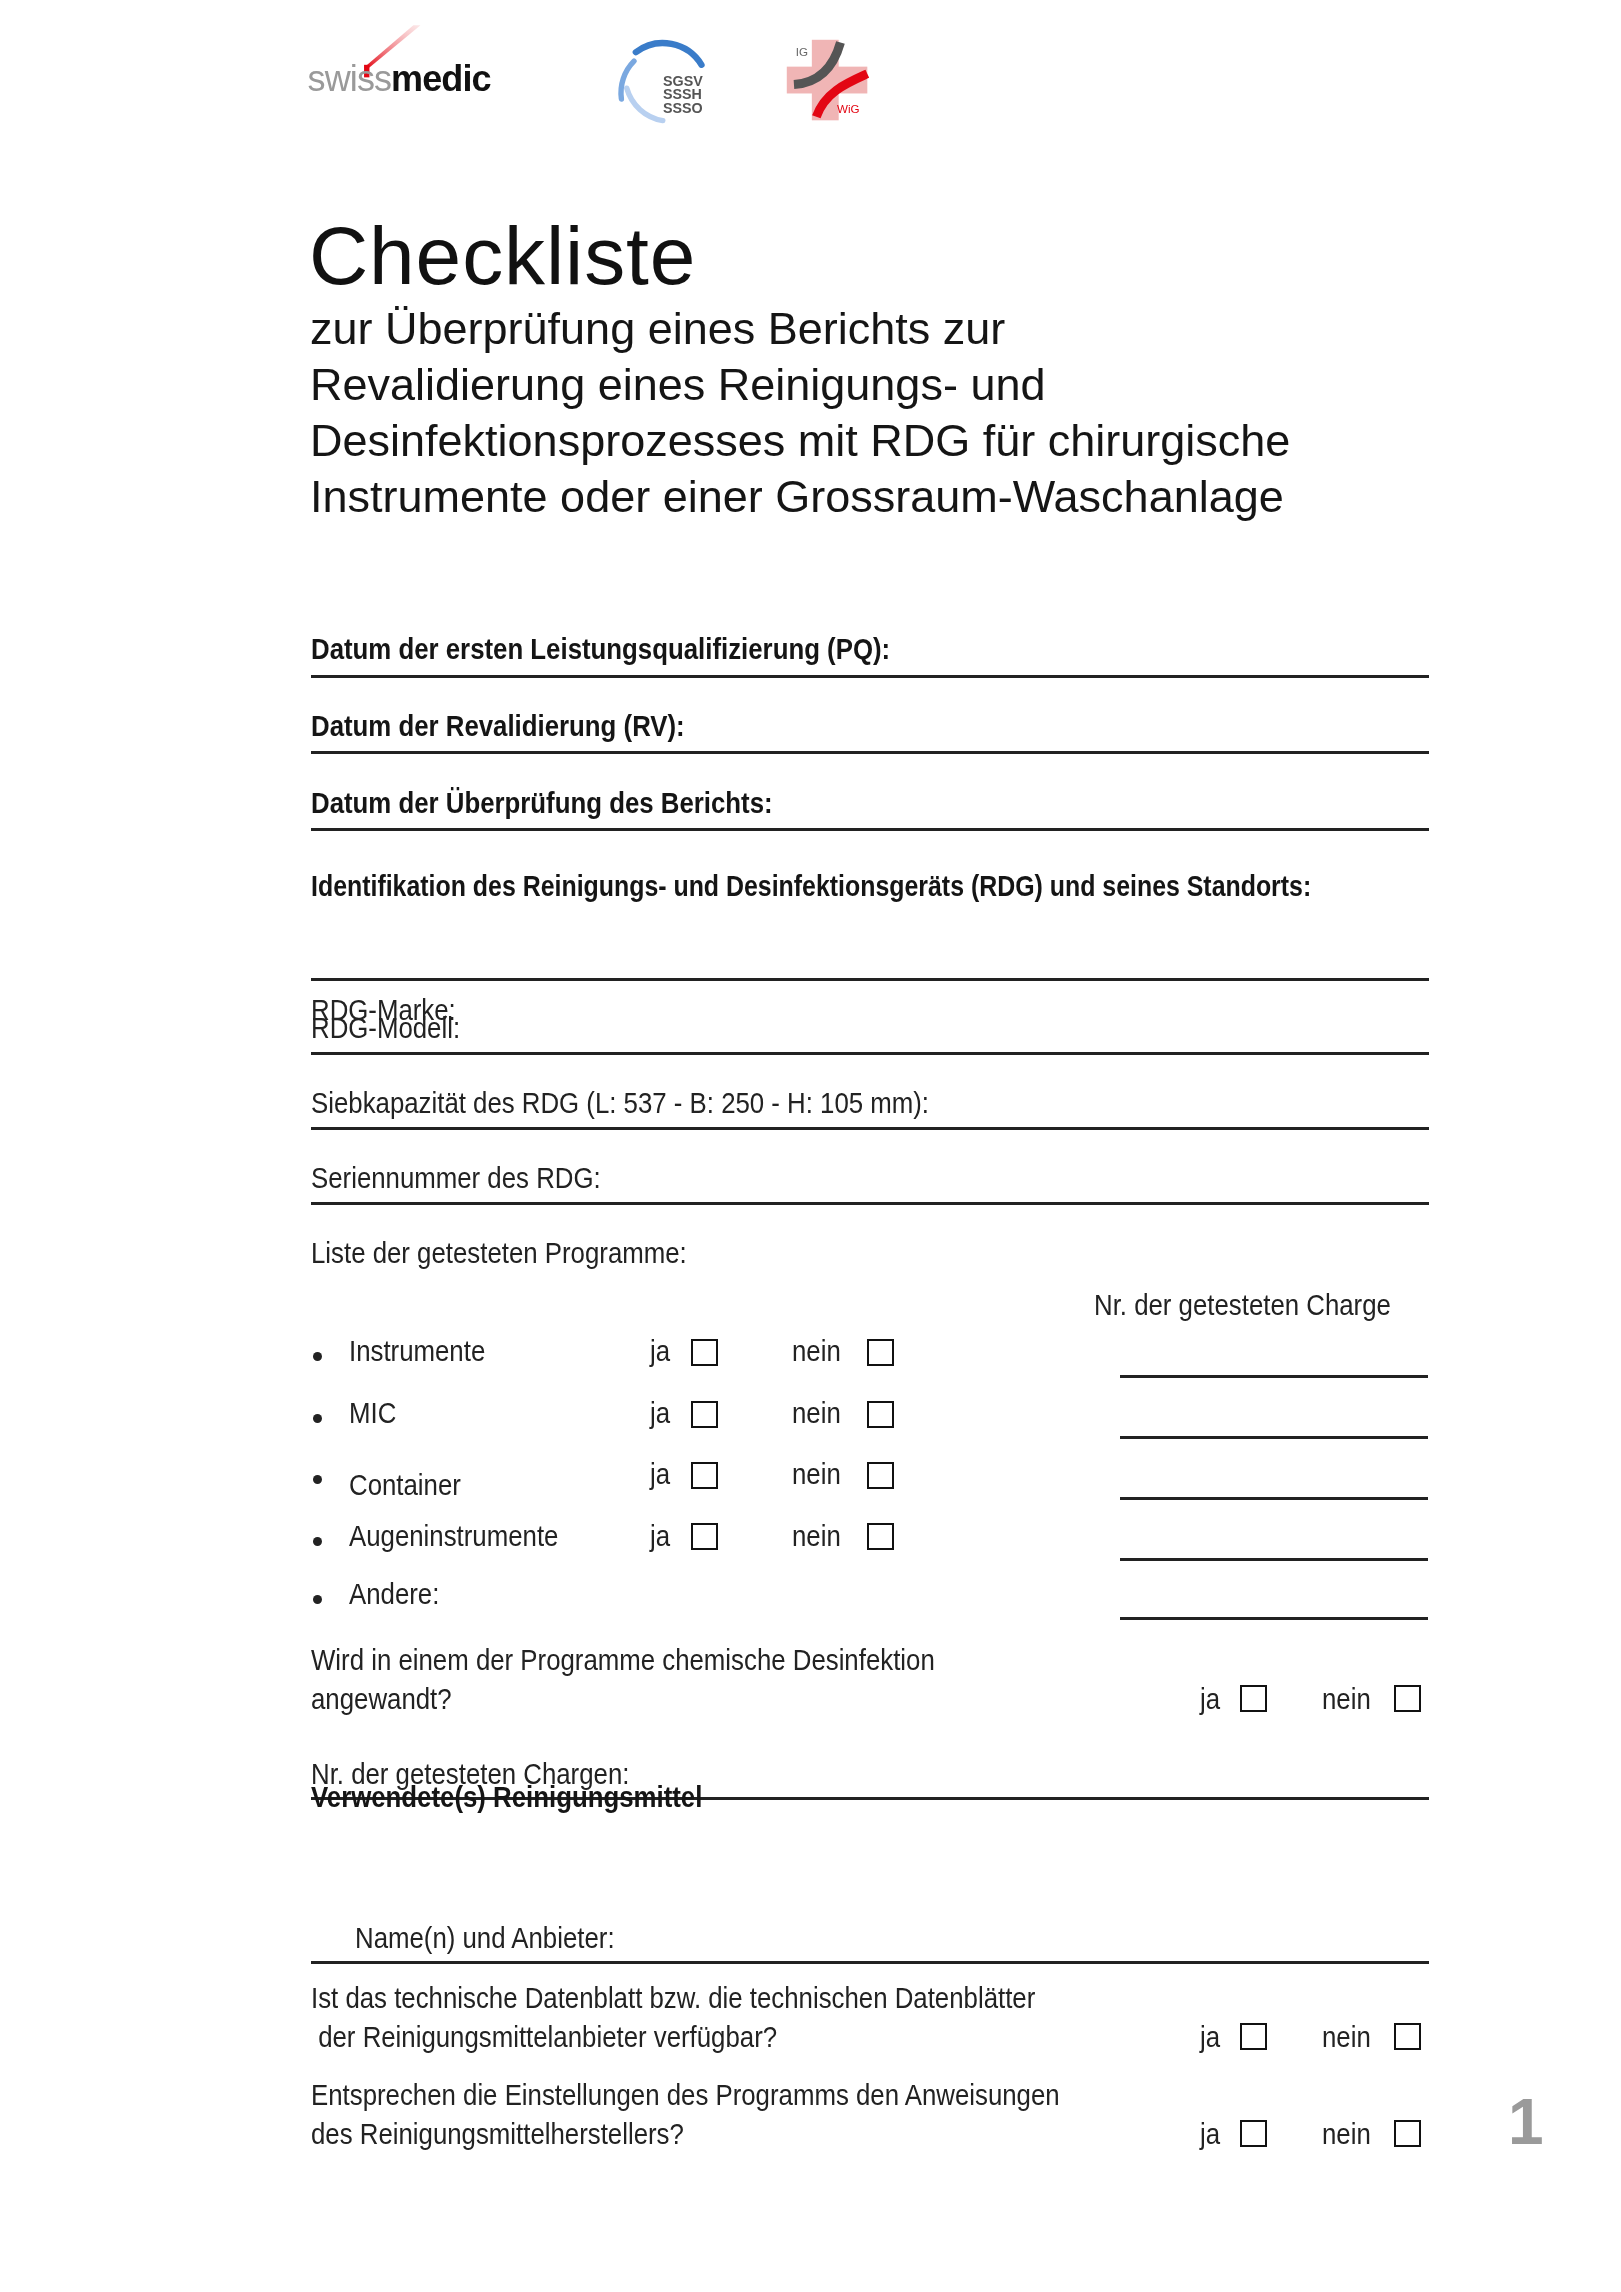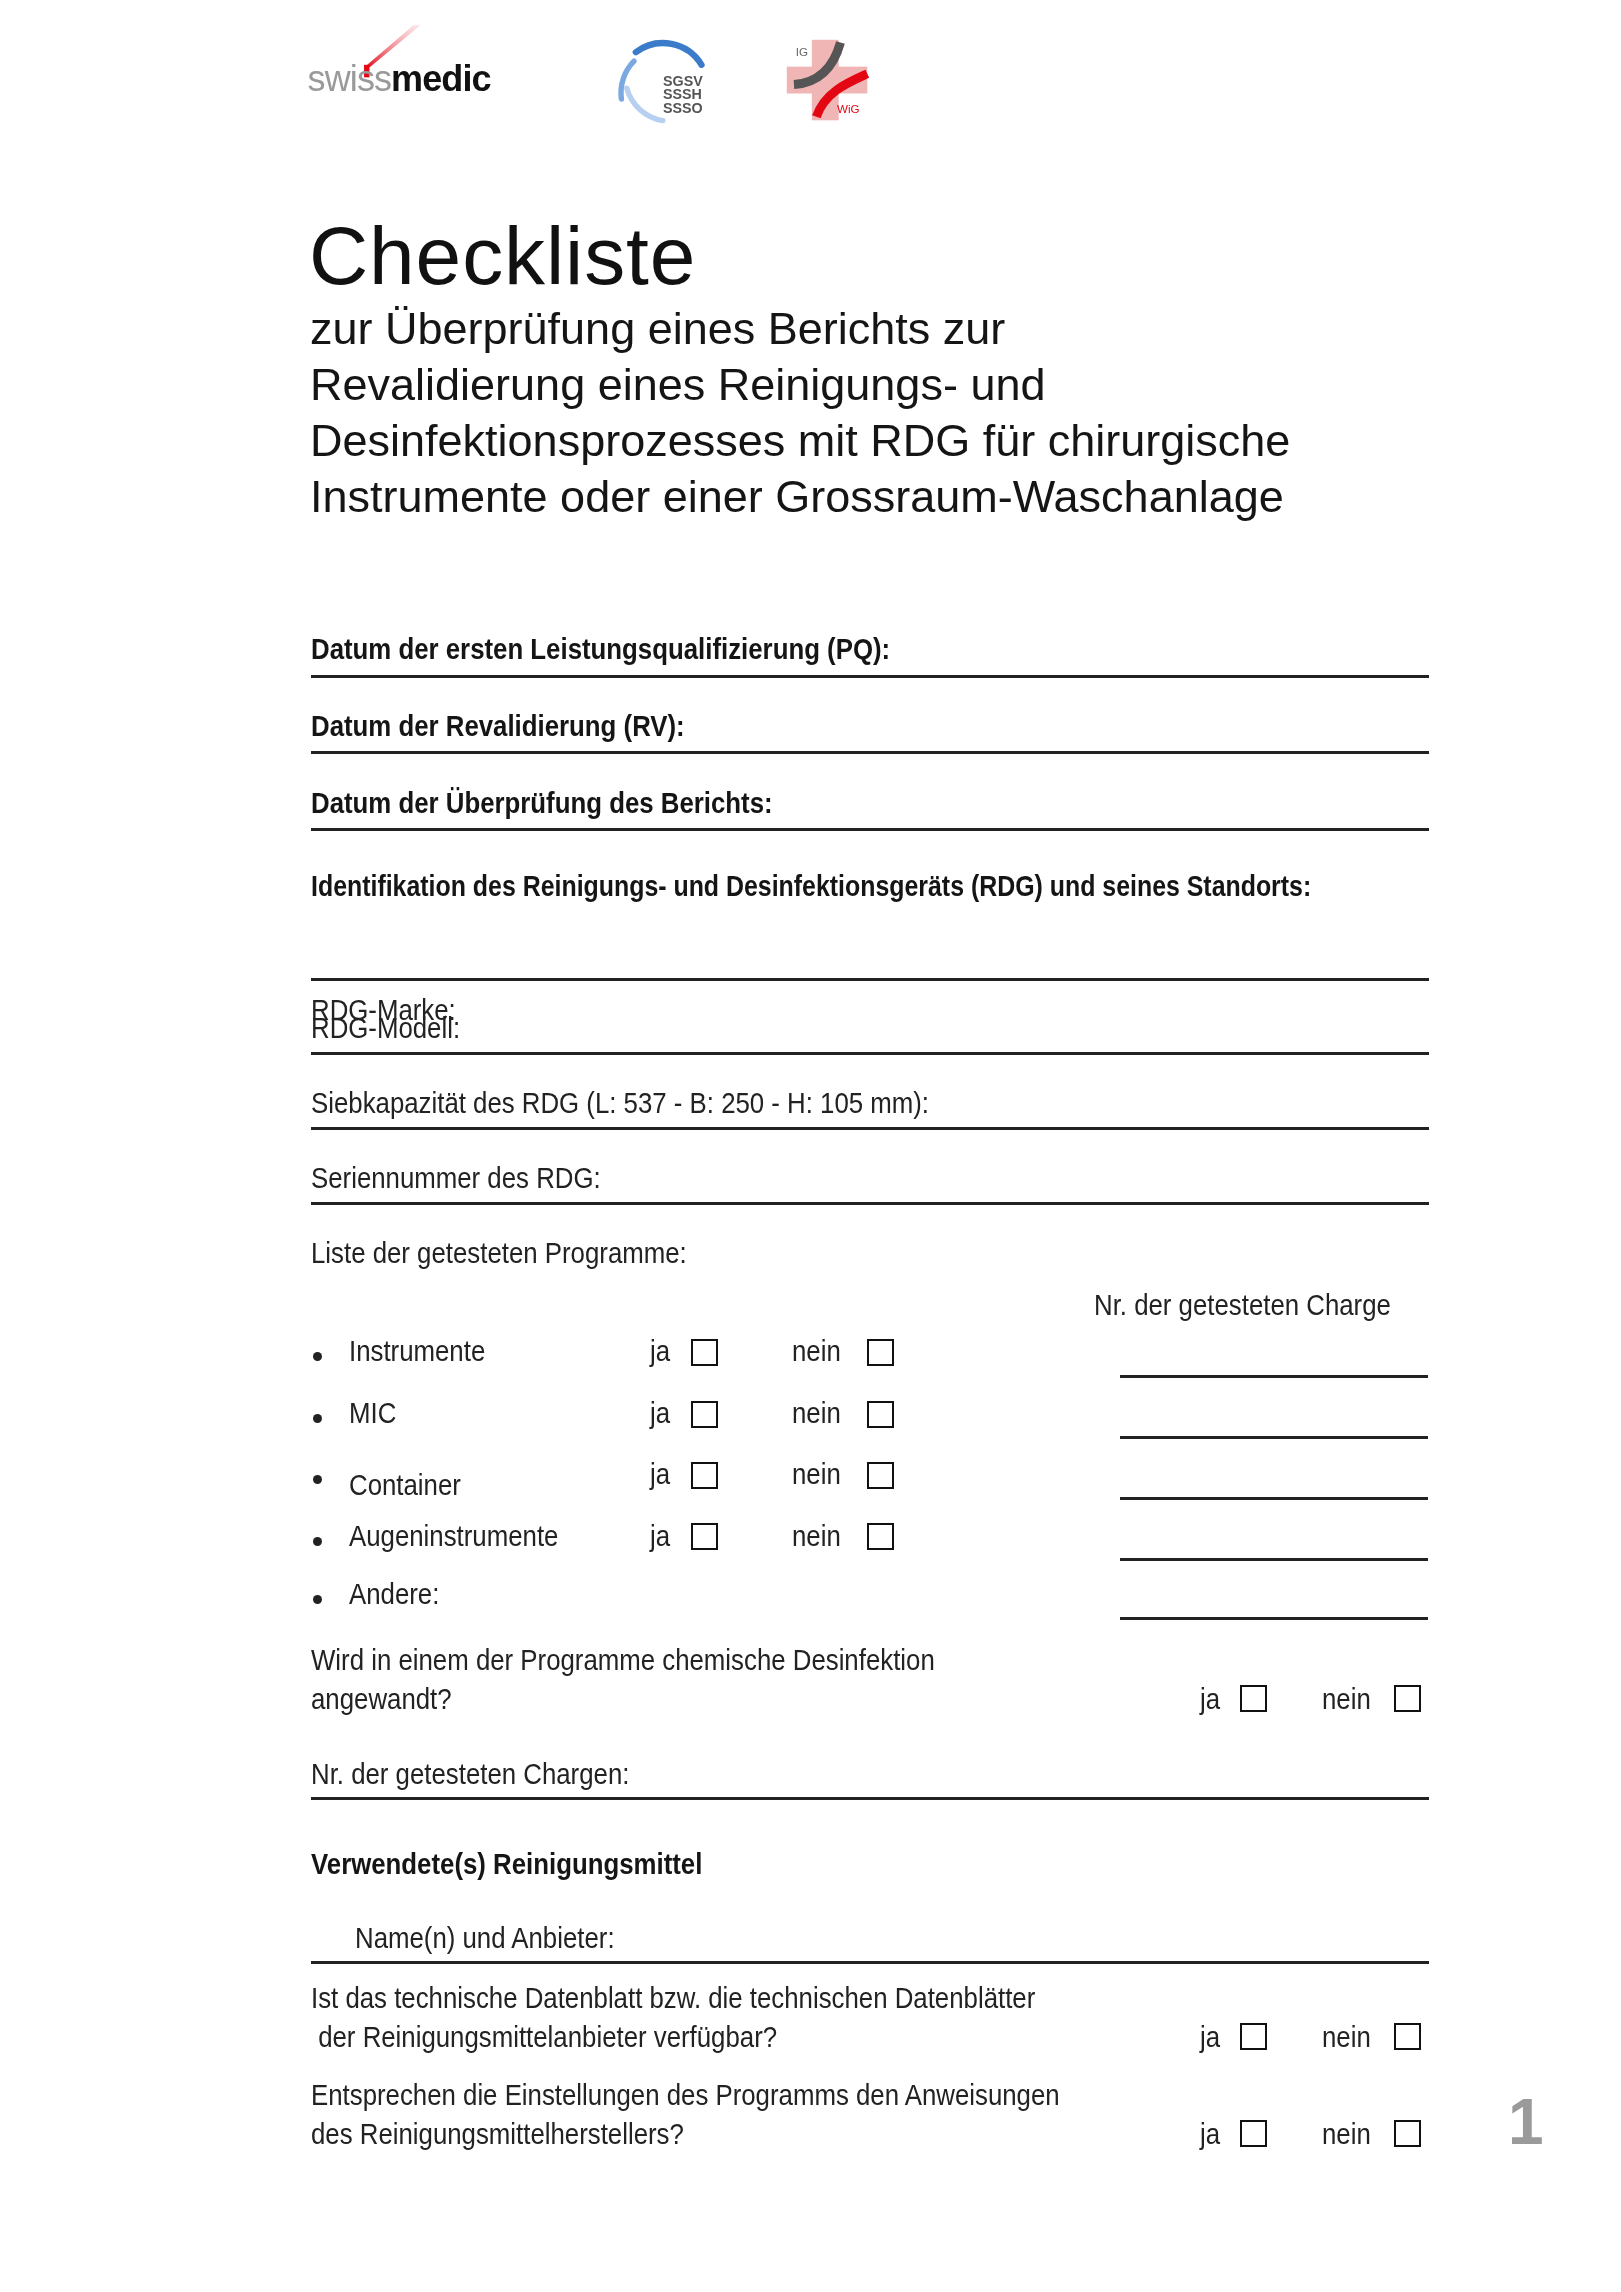--- a/index.html
+++ b/index.html
@@ -135,21 +135,21 @@
 <div class="abs" style="left:311px; top:1643px;"><span class="cond lbl">Wird in einem der Programme chemische Desinfektion</span></div>
 <div class="abs" style="left:311px; top:1682px;"><span class="cond lbl">angewandt?</span></div>
 <div class="abs" style="left:1200px; top:1682px;"><span class="cond lbl">ja</span></div>
 <div class="abs box" style="left:1240px; top:1685px;"></div>
 <div class="abs" style="left:1322px; top:1682px;"><span class="cond lbl">nein</span></div>
 <div class="abs box" style="left:1394px; top:1685px;"></div>
 
 <div class="abs" style="left:311px; top:1757px;"><span class="cond lbl">Nr. der getesteten Chargen:</span></div>
 <div class="rule" style="top:1797px;"></div>
 
-<div class="abs" style="left:311px; top:1847px;"><span class="cond lbl-bold">Verwendete(s) Reinigungsmittel</span></div>
+<div class="abs" style="left:311px; top:1780px;"><span class="cond lbl-bold">Verwendete(s) Reinigungsmittel</span></div>
 <div class="abs" style="left:311px; top:1921px;margin-left:44px;"><span class="cond lbl">Name(n) und Anbieter:</span></div>
 <div class="rule" style="top:1961px;"></div>
 
 <div class="abs" style="left:311px; top:1981px;"><span class="cond lbl">Ist das technische Datenblatt bzw. die technischen Datenblätter</span></div>
 <div class="abs" style="left:311px; top:2020px;"><span class="cond lbl" style="white-space:pre;"> der Reinigungsmittelanbieter verfügbar?</span></div>
 <div class="abs" style="left:1200px; top:2020px;"><span class="cond lbl">ja</span></div>
 <div class="abs box" style="left:1240px; top:2023px;"></div>
 <div class="abs" style="left:1322px; top:2020px;"><span class="cond lbl">nein</span></div>
 <div class="abs box" style="left:1394px; top:2023px;"></div>
 

